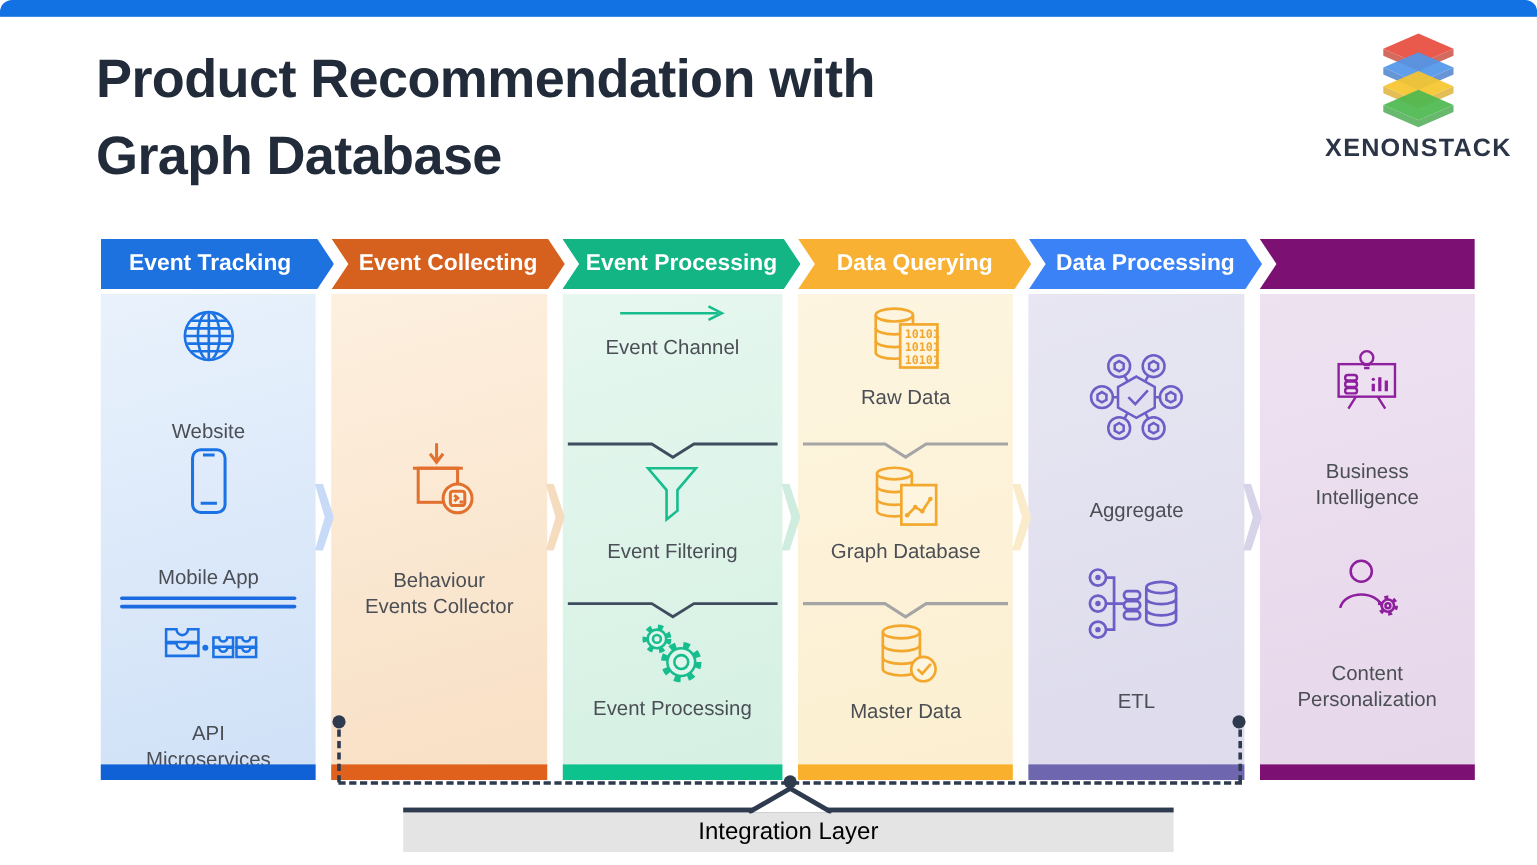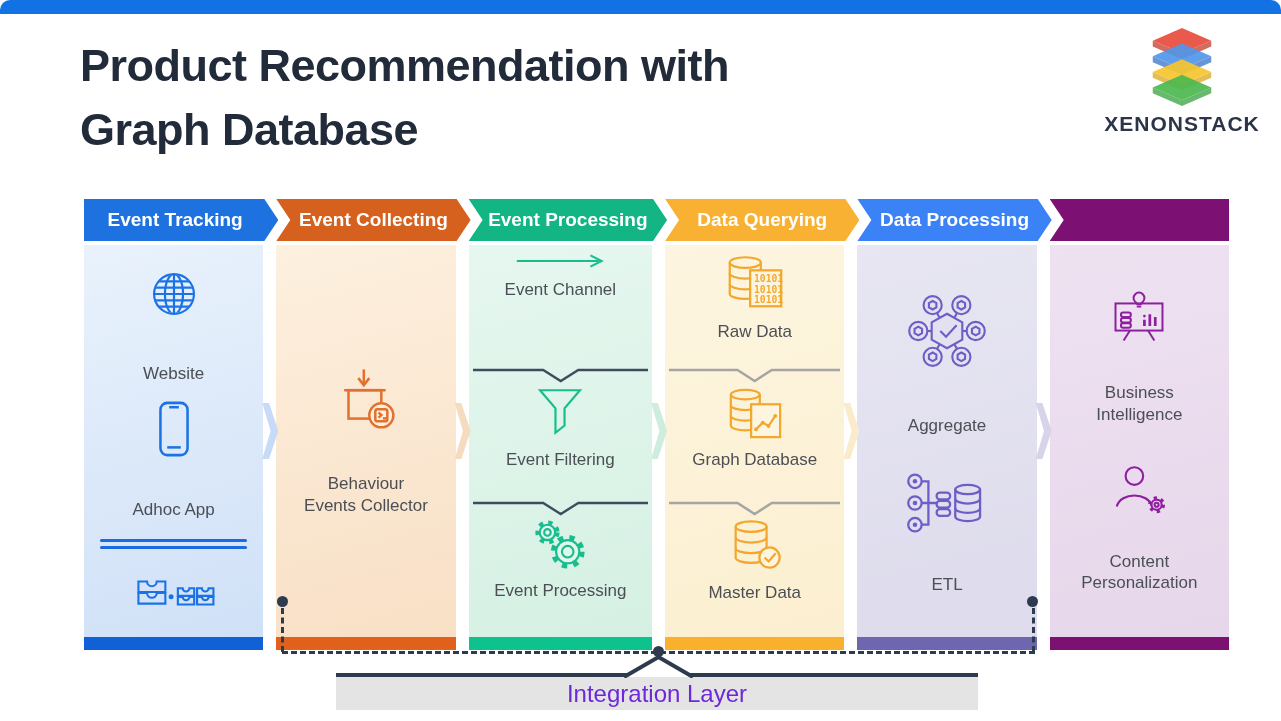--- a/index.html
+++ b/index.html
@@ -38,21 +38,21 @@
   .c3 .col-header{background:#12b583}.c3 .col-body{background:linear-gradient(165deg,#e6f7ef,#d5f0e3)}.c3 .bottom-bar{background:#0ec28e}.c3 .gap-arrow{background:#cfedde}
   .c4 .col-header{background:#f8b133}.c4 .col-body{background:linear-gradient(165deg,#fdf5e0,#fcefd0)}.c4 .bottom-bar{background:#f9b02c}.c4 .gap-arrow{background:#faeccb}
   .c5 .col-header{background:#3b82f6}.c5 .col-body{background:linear-gradient(165deg,#e7e6f2,#dddbec)}.c5 .bottom-bar{background:#6f66b0}.c5 .gap-arrow{background:#d7d4e9}
   .c6 .col-header{background:#7c1173}.c6 .col-body{background:linear-gradient(165deg,#eee2f1,#e6d6ea)}.c6 .bottom-bar{background:#7c1173}
   .c6 .item-label { margin-top:5px; }
 
   
   .dash-v { position:absolute; width:0; border-left:3px dashed #2e3a4e; height:44px; top:409px; }
   .dash-h { position:absolute; height:0; border-top:3px dashed #2e3a4e; top:452px; left:198px; width:753px; }
   .dot { position:absolute; width:11px; height:11px; border-radius:50%; background:#2e3a4e; }
-  .integration-bar { position:absolute; left:252px; top:474px; width:642px; height:37px; background:#e4e4e4; border-top:4px solid #2e3a4e; display:flex; align-items:center; justify-content:center; font-size:24px; color:#6d28d9; }
+  .integration-bar { position:absolute; left:252px; top:474px; width:642px; height:37px; background:#e4e4e4; border-top:4px solid #2e3a4e; display:flex; align-items:center; justify-content:center; font-size:20px; color:#000000; }
   .bar-chevron { position:absolute; left:538px; top:453px; }
 </style>
 </head>
 <body>
 
 <div class="page">
   <div class="topbar"></div>
 
   <div class="title">
     <div>Product Recommendation with</div>
@@ -108,36 +108,38 @@
               </g>
             </svg>
             <div class="item-label">Website</div>
           </div>
           <div class="item">
             <svg width="44" height="60" viewBox="0 0 44 62" fill="none" stroke="#1b72e5" stroke-width="2.6">
               <rect x="8" y="4" width="28" height="54" rx="7"></rect>
               <line x1="17" y1="8.5" x2="27" y2="8.5"></line>
               <line x1="15" y1="50" x2="29" y2="50"></line>
             </svg>
-            <div class="item-label">Adhoc App</div>
+            <div class="item-label">Mobile App</div>
           </div>
           <div class="double-divider">
               <div></div>
               <div></div>
             </div>
           <div class="item">
             <svg width="84" height="50" viewBox="0 0 84 52" fill="none" stroke="#1b72e5" stroke-width="2.2">
               <path d="M5 14 h9 a5 5 0 0 0 10 0 h9 v11 h-28 z"></path>
               <path d="M5 26 h9 a5 5 0 0 0 10 0 h9 v11 h-28 z"></path>
               <circle cx="39" cy="30" r="2.6" fill="#1b72e5" stroke="none"></circle>
               <path d="M46 21 h5 a3.5 3.5 0 0 0 7 0 h5 v8 h-17 z"></path>
               <path d="M46 30 h5 a3.5 3.5 0 0 0 7 0 h5 v8 h-17 z"></path>
               <path d="M66 21 h5 a3.5 3.5 0 0 0 7 0 h5 v8 h-17 z"></path>
               <path d="M66 30 h5 a3.5 3.5 0 0 0 7 0 h5 v8 h-17 z"></path>
             </svg>
+            <div class="item-label">API
+Microservices</div>
           </div>
           <div class="bottom-bar"></div>
           <div class="gap-arrow"></div>
         </div>
       </div>
 
       <div class="col c2">
         <div class="col-header">
           <span>Event Collecting</span>
         </div>

